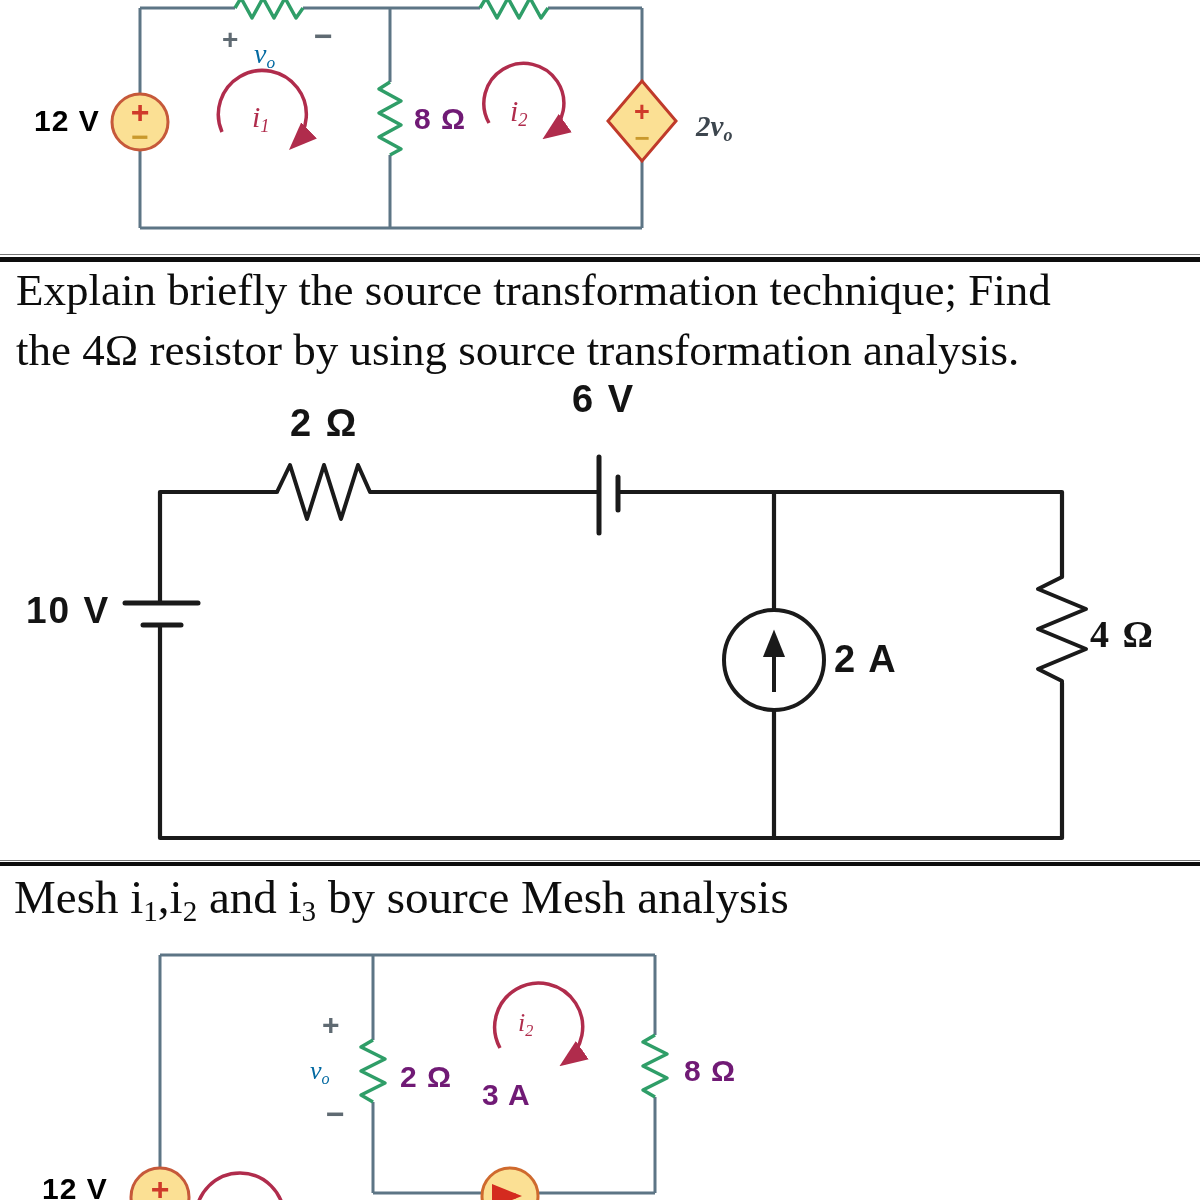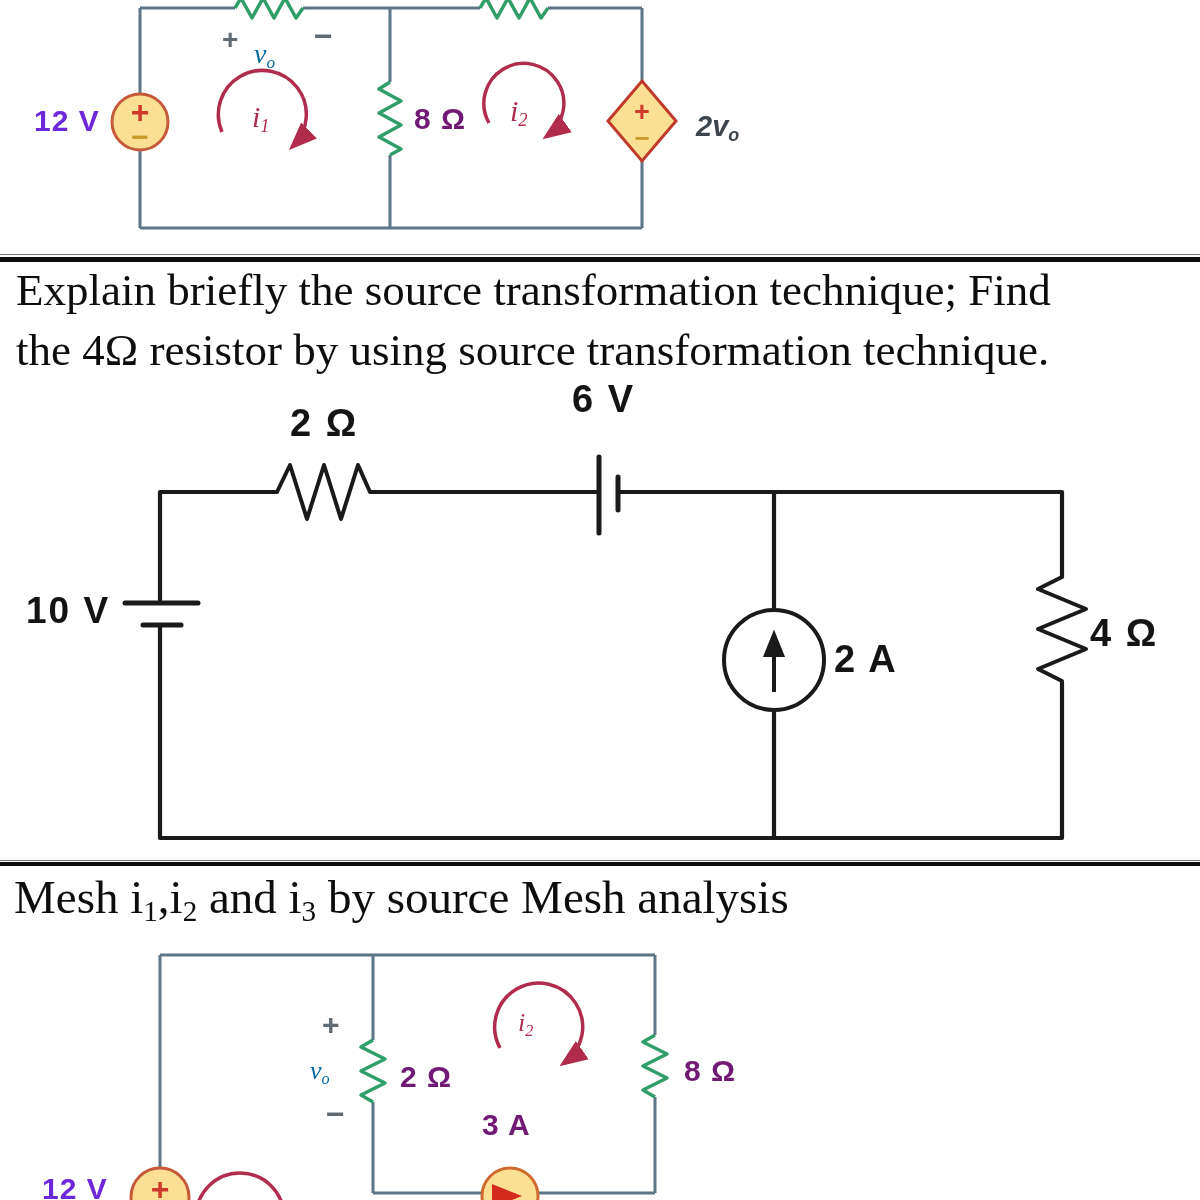--- a/index.html
+++ b/index.html
@@ -2,26 +2,26 @@
 <html><head>
 <meta charset="utf-8">
 <style>
   html,body{margin:0;padding:0;background:#fff;}
   .page{position:relative;width:1200px;height:1200px;background:#ffffff;overflow:hidden;
         font-family:"Liberation Sans",sans-serif;}
   .abs{position:absolute;white-space:nowrap;}
   svg{position:absolute;left:0;overflow:visible;}
   svg.clip{overflow:hidden;}
   
-  .src-lbl{font-weight:bold;font-size:30px;color:#6d28d9;letter-spacing:1px;}
+  .src-lbl{font-weight:bold;font-size:30px;color:#000000;letter-spacing:1px;}
   .comp-lbl{font-weight:bold;font-size:30px;color:#701a75;letter-spacing:1px;}
   .gray-lbl{font-weight:bold;font-size:28px;color:#5f6a72;}
   .mesh-lbl{font-family:"Liberation Serif",serif;font-style:italic;font-size:30px;color:#b02c4c;}
   .vo-lbl{font-family:"Liberation Serif",serif;font-style:italic;font-size:28px;color:#0369a1;}
-  .dep-lbl{font-family:Liberation Sans, sans-serif;font-style:italic;font-size:29px;color:#3d464e;font-weight:bold;}
+  .dep-lbl{font-family:Liberation Serif, serif;font-style:italic;font-size:29px;color:#3d464e;font-weight:bold;}
   .blk-lbl{font-weight:bold;font-size:38px;color:#141414;letter-spacing:2px;}
   .sub{font-size:0.62em;vertical-align:-0.28em;}
   
   .qtext{font-family:"Liberation Serif",serif;font-size:45px;color:#0d0d0d;width:1200px;overflow:hidden;}
   .qtext3{font-family:"Liberation Serif",serif;font-size:47px;color:#0d0d0d;width:1200px;overflow:hidden;}
   .qtext b{font-weight:normal;}
   .sepA{position:absolute;left:0;width:1200px;}
 </style>
 </head>
 <body>
@@ -63,21 +63,21 @@
   </div>
   <div class="abs dep-lbl" style="left:696px;top:110px;">
     <span>2v</span><span class="sub">o</span>
   </div>
 
   <div class="sepA" style="top:254px;height:1px;background:#777;"></div>
   <div class="sepA" style="top:257px;height:5px;background:#0d0d0d;"></div>
 
   <div class="abs qtext" style="left:16px;top:264px;">Explain briefly the source transformation technique; Find</div>
   <div class="abs qtext" style="left:16px;top:324px;">
-    <span>the </span><b>4Ω</b><span> resistor by using source transformation technique.</span>
+    <span>the </span><b>4Ω</b><span> resistor by using source transformation analysis.</span>
   </div>
 
   <svg style="top:395px;" width="1200" height="460" viewBox="0 0 1200 460">
     <defs>
       <marker id="mK2" viewBox="0 0 10 8" refX="8" refY="4" markerWidth="7" markerHeight="6" orient="auto">
         <path d="M0,0 L10,4 L0,8 Z" fill="#1a1a1a"></path>
       </marker>
     </defs>
     <path d="M160,97 H277 M373,97 H597 M620,97 H1062 M160,97 V206 M160,232 V443 M160,443 H1062 M1062,97 V182 M1062,288 V443 M774,97 V215 M774,315 V443" stroke="#1a1a1a" stroke-width="4.2" fill="none" stroke-linecap="round"></path>
     <path d="M277,97 L290,70 L307,124 L324,70 L341,124 L358,70 L370,97 L373,97" stroke="#1a1a1a" stroke-width="4" fill="none" stroke-linejoin="round"></path>
@@ -87,21 +87,21 @@
     <path d="M143,230 H181" stroke="#1a1a1a" stroke-width="5" stroke-linecap="round"></path>
     <path d="M1062,182 L1038,194 L1086,214 L1038,234 L1086,254 L1038,274 L1062,286 V288" stroke="#1a1a1a" stroke-width="4" fill="none" stroke-linejoin="round"></path>
     <circle cx="774" cy="265" r="50" fill="none" stroke="#1a1a1a" stroke-width="4"></circle>
     <path d="M774,297 V240" stroke="#1a1a1a" stroke-width="4" fill="none" marker-end="url(#mK2)"></path>
   </svg>
 
   <div class="abs blk-lbl" style="left:290px;top:402px;">2 Ω</div>
   <div class="abs blk-lbl" style="left:572px;top:378px;">6 V</div>
   <div class="abs blk-lbl" style="left:26px;top:590px;font-size:37px;">10 V</div>
   <div class="abs blk-lbl" style="left:834px;top:638px;">2 A</div>
-  <div class="abs blk-lbl" style="left:1090px;top:612px;">4 Ω</div>
+  <div class="abs blk-lbl" style="left:1090px;top:612px;font-family:Liberation Serif, serif;">4 Ω</div>
 
   <div class="sepA" style="top:860px;height:1px;background:#777;"></div>
   <div class="sepA" style="top:862px;height:4px;background:#0d0d0d;"></div>
 
   <div class="abs qtext3" style="left:14px;top:870px;">
     <span>Mesh i</span><span class="sub">1</span><span>,i</span><span class="sub">2</span><span> and i</span><span class="sub">3</span><span> by source Mesh analysis</span>
   </div>
 
   <svg class="clip" style="top:945px;" width="1200" height="255" viewBox="0 0 1200 255">
     <defs>
@@ -126,16 +126,16 @@
   <div class="abs gray-lbl" style="left:322px;top:1008px;font-size:30px;">+</div>
   <div class="abs vo-lbl" style="left:310px;top:1056px;font-size:26px;">
     <span>v</span><span class="sub">o</span>
   </div>
   <div class="abs gray-lbl" style="left:326px;top:1096px;font-size:32px;">−</div>
   <div class="abs comp-lbl" style="left:400px;top:1060px;">2 Ω</div>
   <div class="abs mesh-lbl" style="left:518px;top:1008px;font-size:26px;">
     <span>i</span><span class="sub">2</span>
   </div>
   <div class="abs comp-lbl" style="left:684px;top:1054px;">8 Ω</div>
-  <div class="abs comp-lbl" style="left:482px;top:1108px;">3 A</div>
+  <div class="abs comp-lbl" style="left:482px;top:1078px;">3 A</div>
   <div class="abs src-lbl" style="left:42px;top:1172px;">12 V</div>
 
 </div>
 
 </body></html>

